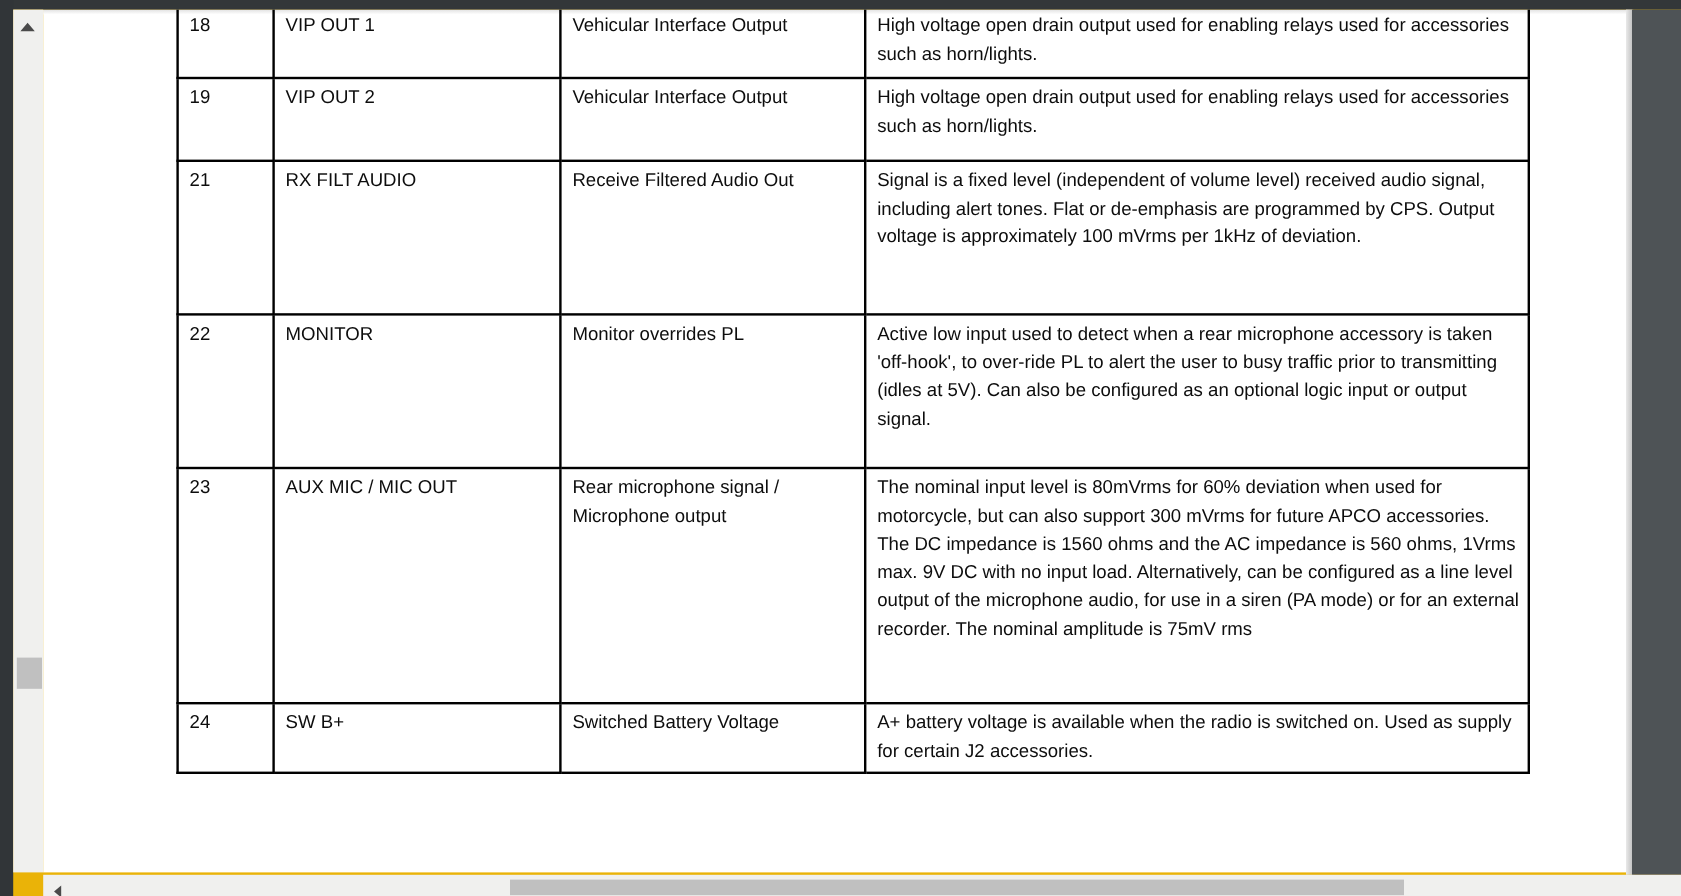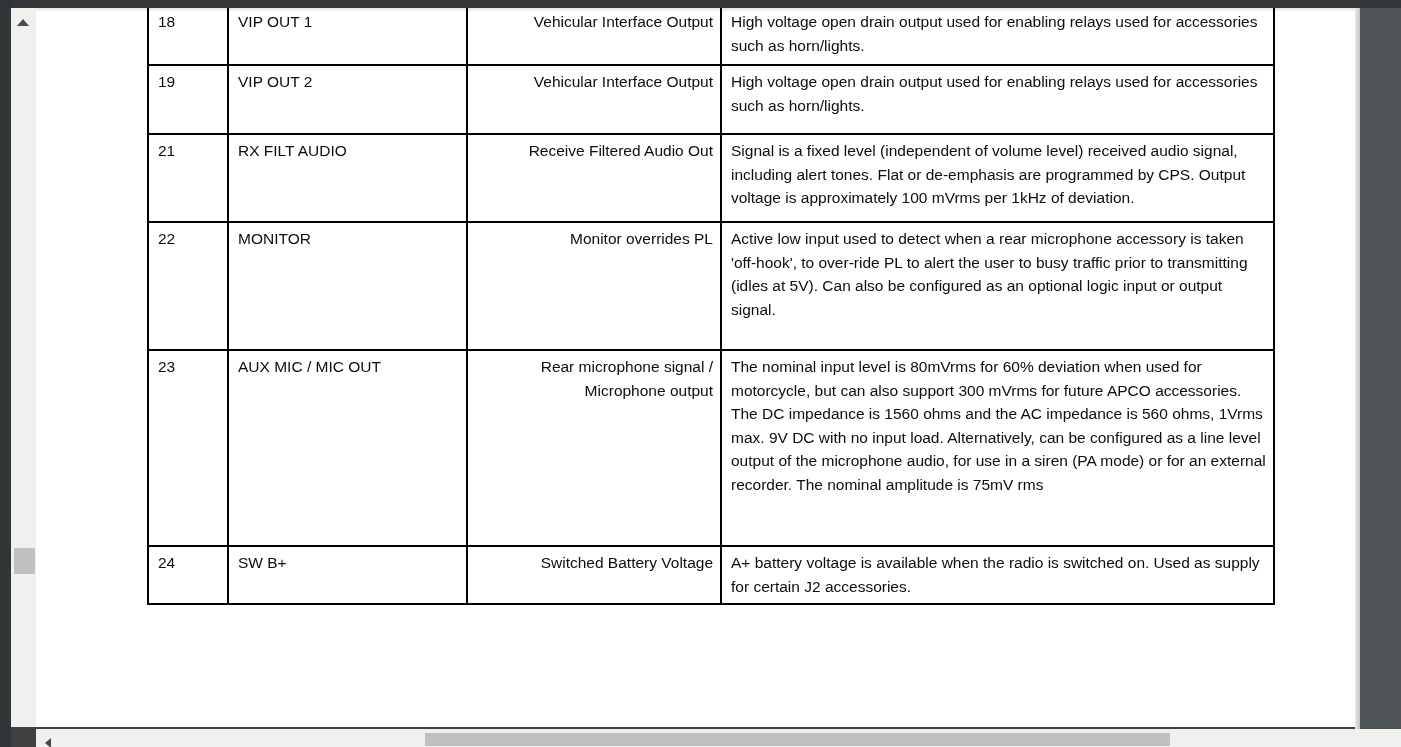--- a/index.html
+++ b/index.html
@@ -14,21 +14,21 @@
     font-family: "Liberation Sans", sans-serif;
   }
 
   
   #viewer-window {
     position: absolute;
     left: 0;
     top: 0;
     width: 1401px;
     height: 747px;
-    background: #404040;
+    background: #eab308;
   }
 
   
   #top-chrome-strip {
     position: absolute;
     left: 0;
     top: 0;
     width: 1401px;
     height: 8px;
     background: #333739;
@@ -167,21 +167,21 @@
     color: #0d0d0d;
   }
   #pinout-table td {
     border: 2px solid #000000;
     padding: 4px 7px 5px 9px;
     vertical-align: top;
     line-height: 1.52;
   }
   #pinout-table td.c-pin    { width: 62px; }
   #pinout-table td.c-name   { width: 221px; }
-  #pinout-table td.c-func   { width: 236px; text-align: right; }
+  #pinout-table td.c-func   { width: 236px; }
   #pinout-table td.c-desc   { width: 535px; }
 </style>
 </head>
 <body>
 
 <div id="viewer-window">
 
   <div id="document-page">
     <div id="page-top-shade"></div>
 
@@ -192,21 +192,21 @@
             <td class="c-name">VIP OUT 1</td>
             <td class="c-func">Vehicular Interface Output</td>
             <td class="c-desc">High voltage open drain output used for enabling relays used for accessories such as horn/lights.</td>
           </tr>
           <tr style="height: 69px;">
             <td class="c-pin">19</td>
             <td class="c-name">VIP OUT 2</td>
             <td class="c-func">Vehicular Interface Output</td>
             <td class="c-desc">High voltage open drain output used for enabling relays used for accessories such as horn/lights.</td>
           </tr>
-          <tr style="height: 88px;">
+          <tr style="height: 128px;">
             <td class="c-pin">21</td>
             <td class="c-name">RX FILT AUDIO</td>
             <td class="c-func">Receive Filtered Audio Out</td>
             <td class="c-desc">Signal is a fixed level (independent of volume level) received audio signal, including alert tones. Flat or de-emphasis are programmed by CPS. Output voltage is approximately 100 mVrms per 1kHz of deviation.</td>
           </tr>
           <tr style="height: 128px;">
             <td class="c-pin">22</td>
             <td class="c-name">MONITOR</td>
             <td class="c-func">Monitor overrides PL</td>
             <td class="c-desc">Active low input used to detect when a rear microphone accessory is taken 'off-hook', to over-ride PL to alert the user to busy traffic prior to transmitting (idles at 5V). Can also be configured as an optional logic  input or output signal.</td>

